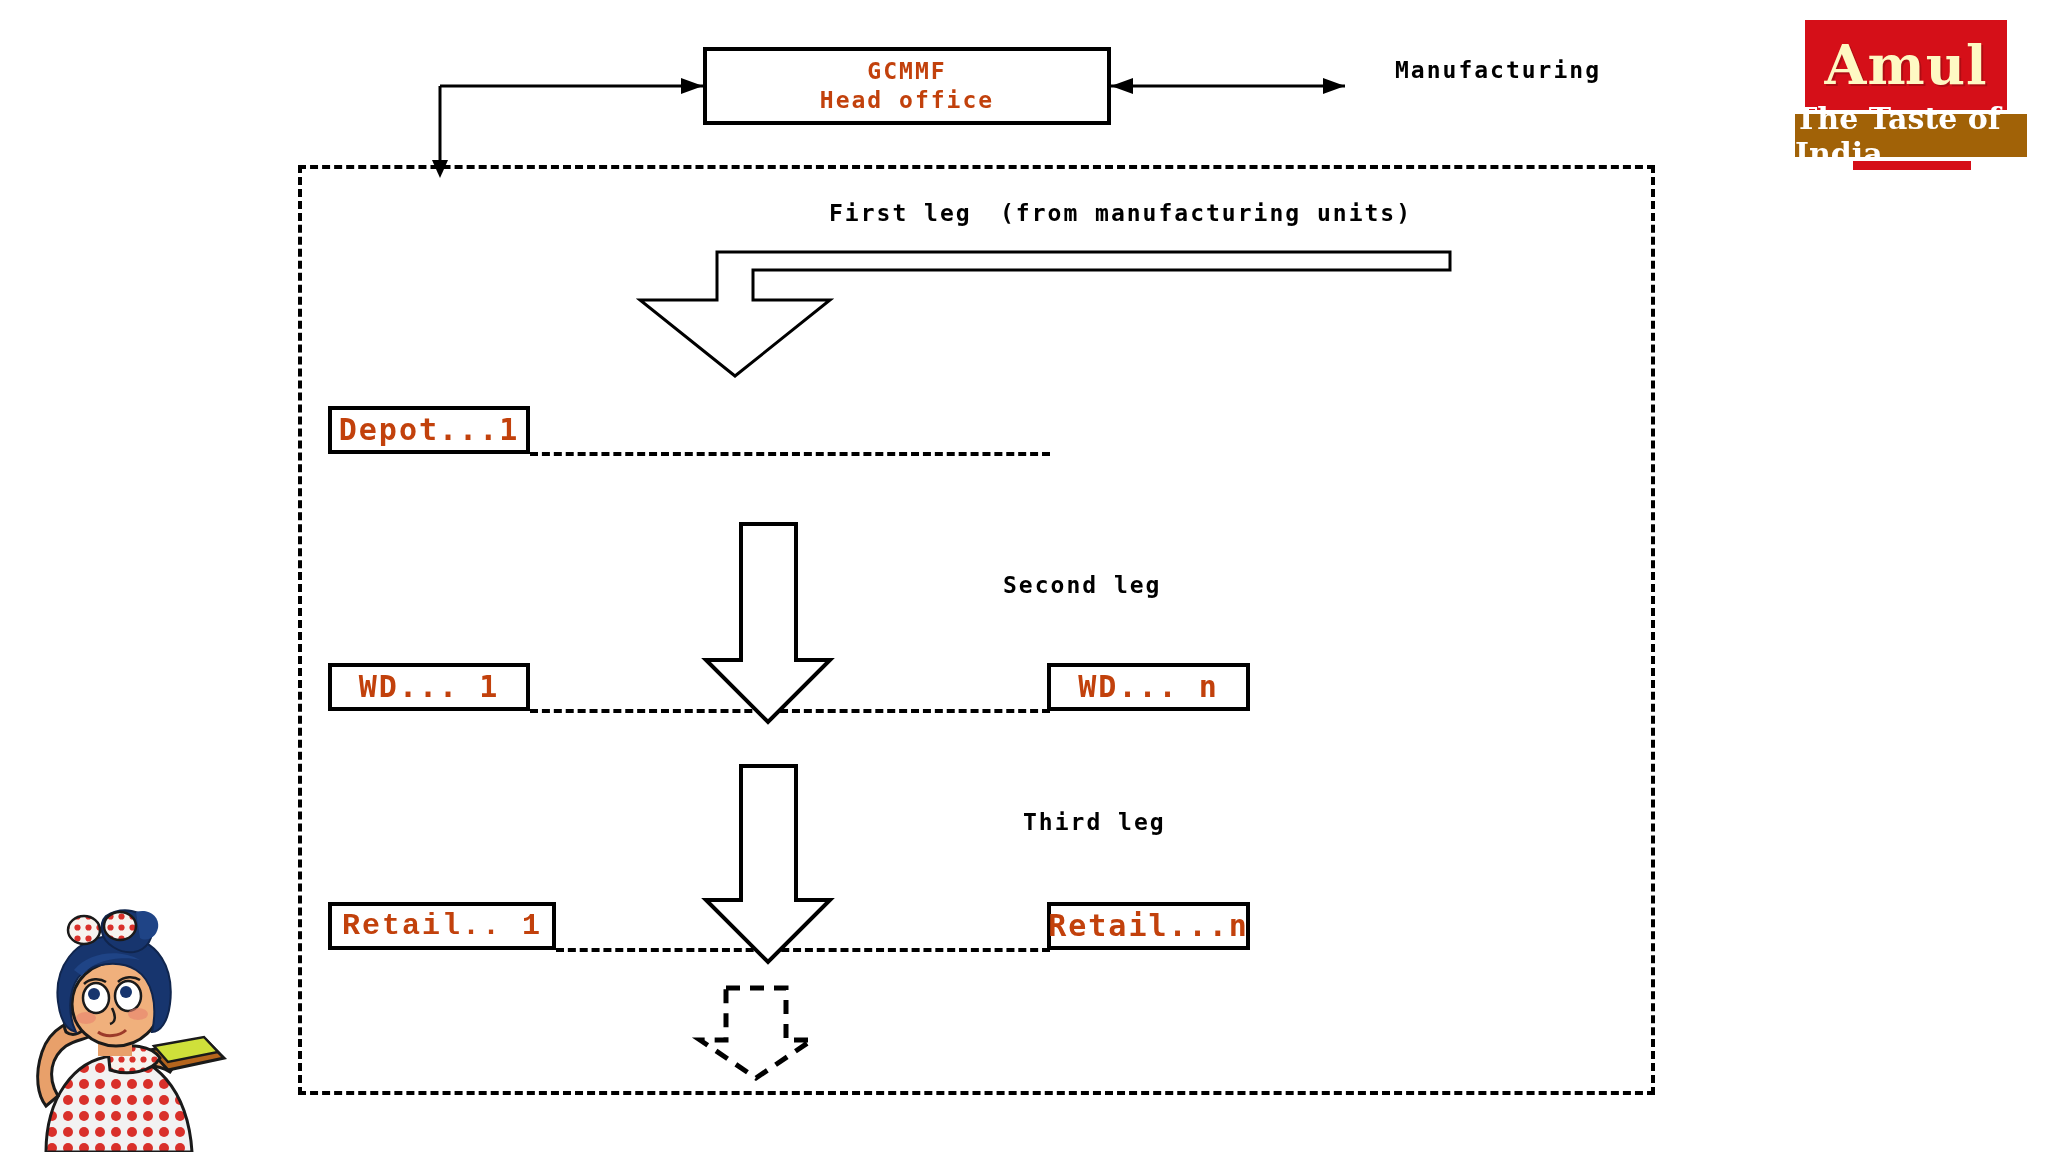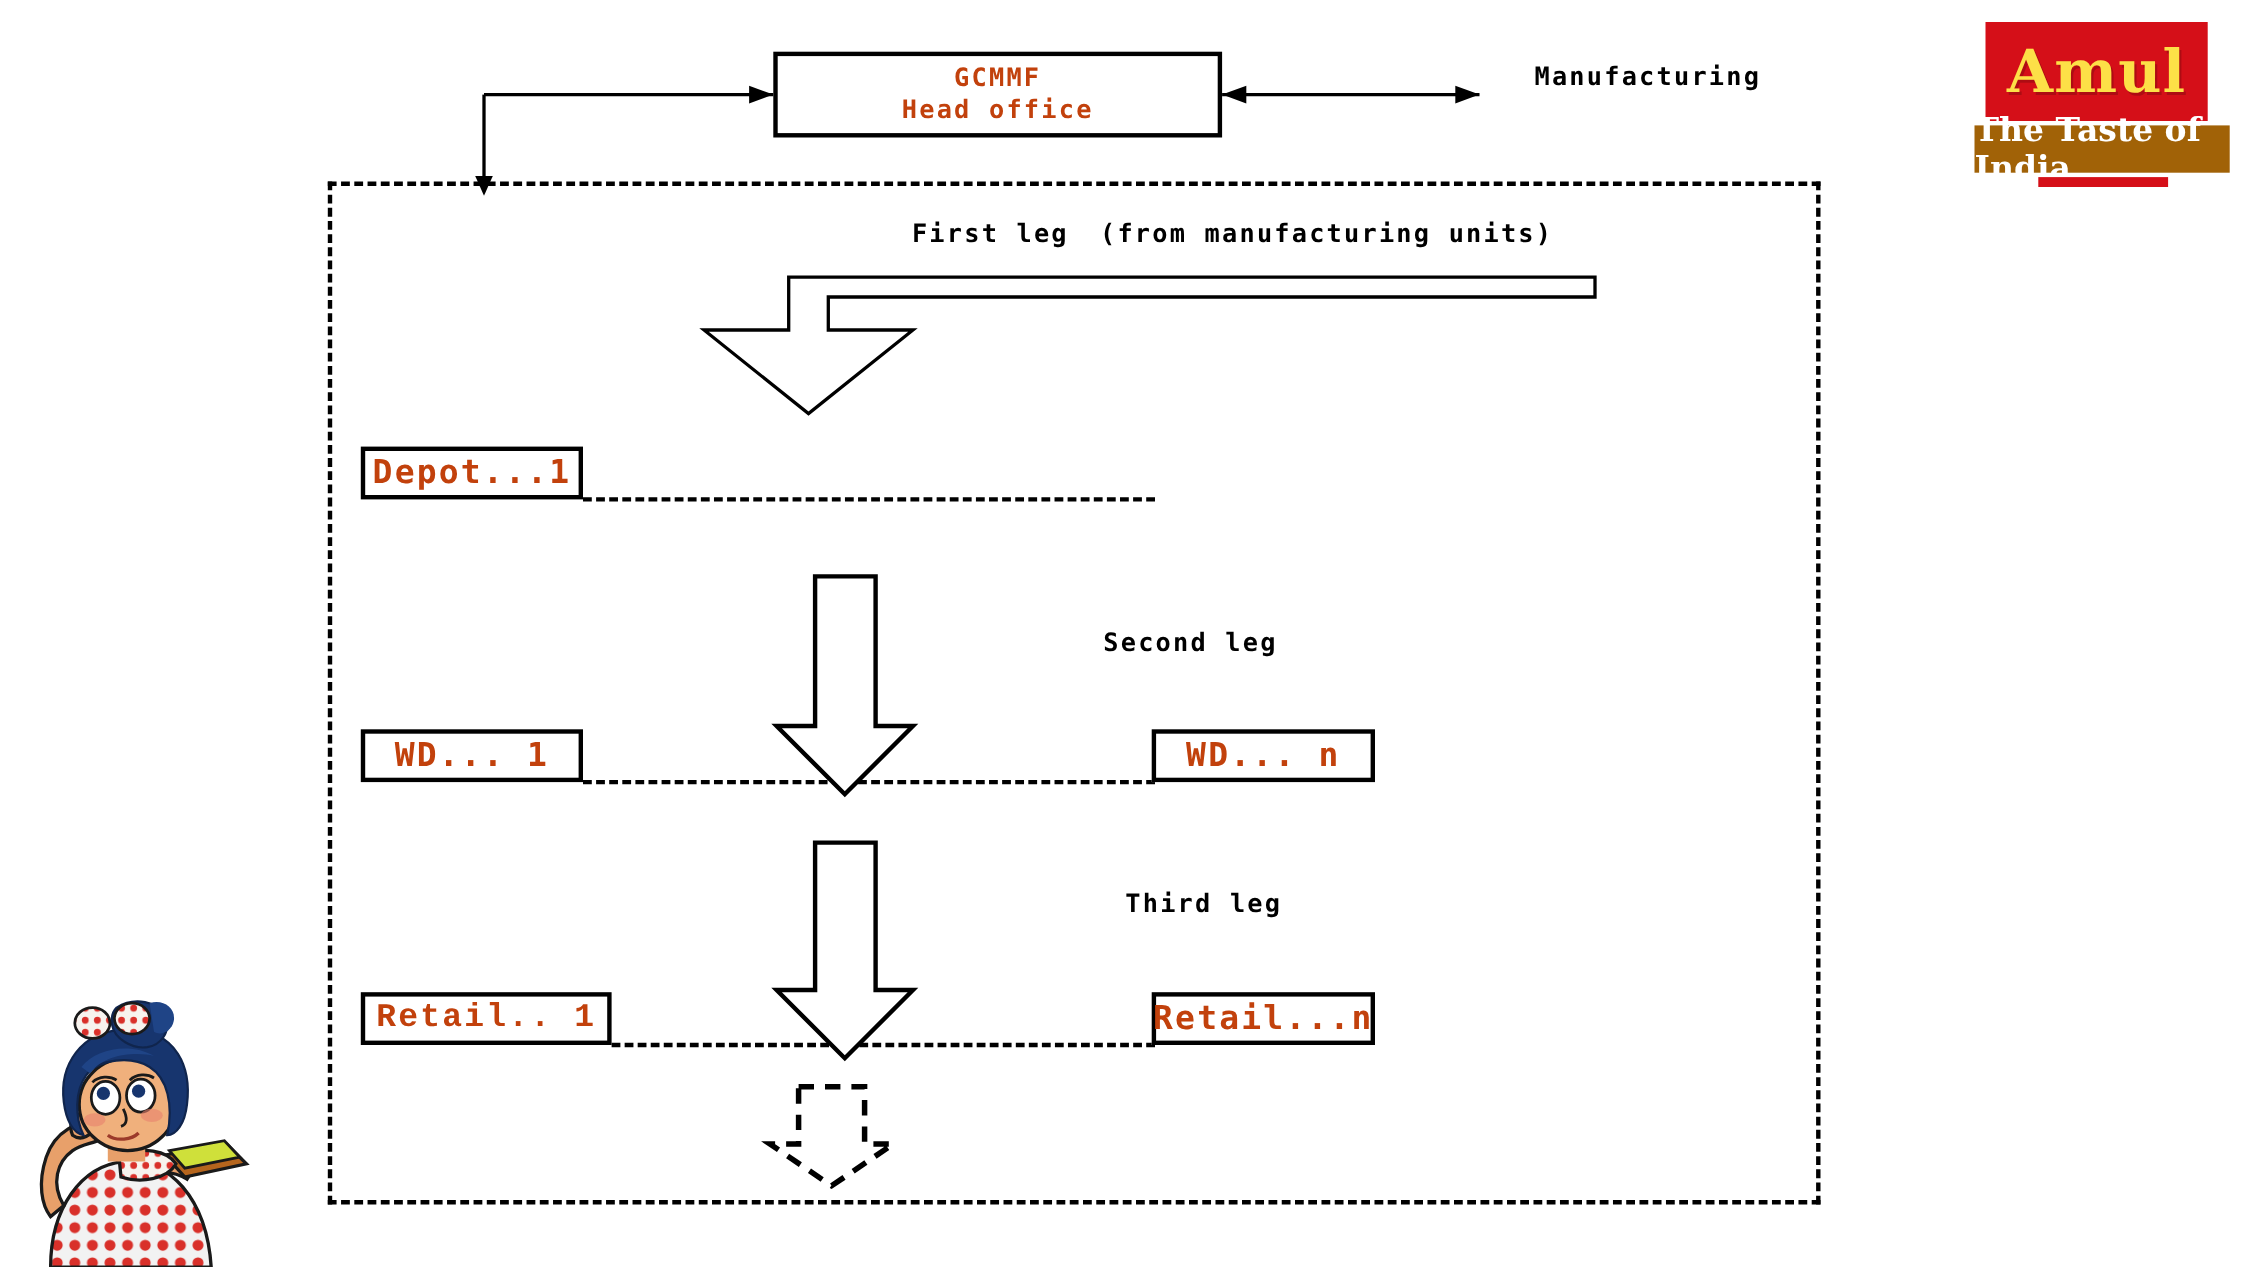--- a/index.html
+++ b/index.html
@@ -54,21 +54,21 @@
   
   .svg-layer{position:absolute;left:0;top:0;width:2048px;height:1152px;pointer-events:none;}
 
   
   .logo{position:absolute;}
   .logo-red{
     background:#d50f18;
     display:flex;align-items:center;justify-content:center;
   }
   .logo-red span{
-    color:#fde047;
+    color:#fef9c3;
     font-family:"DejaVu Serif","Liberation Serif",serif;
     font-weight:700;
     font-size:54px;
     letter-spacing:1px;
     text-shadow:2px 2px 0 rgba(0,0,0,.18);
   }
   .logo-green{
     background:#a16207;
     display:flex;align-items:center;justify-content:center;
   }

